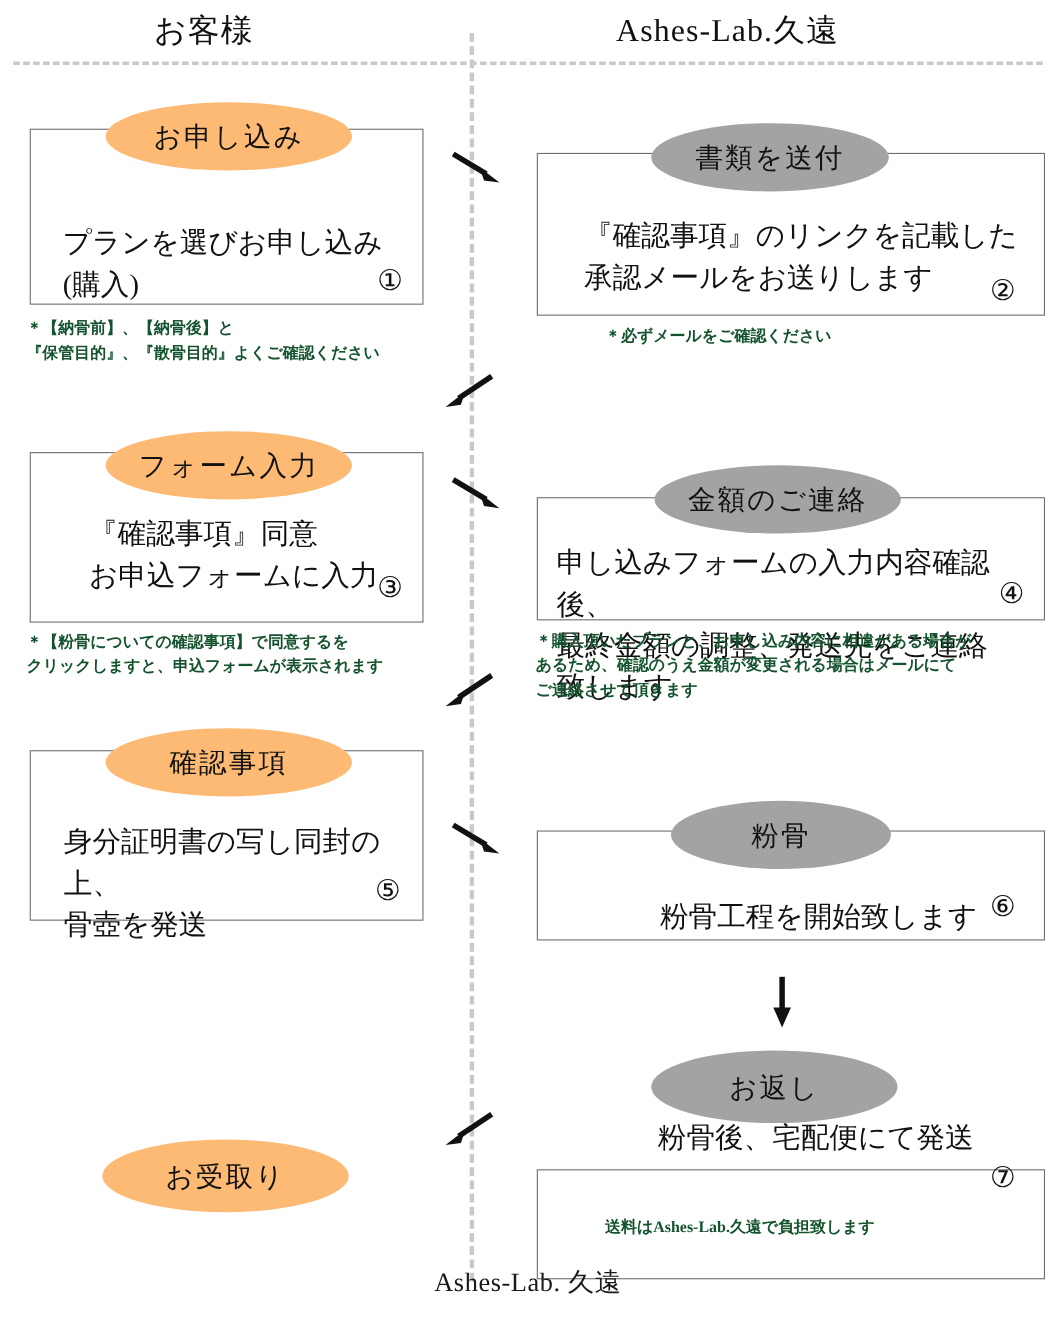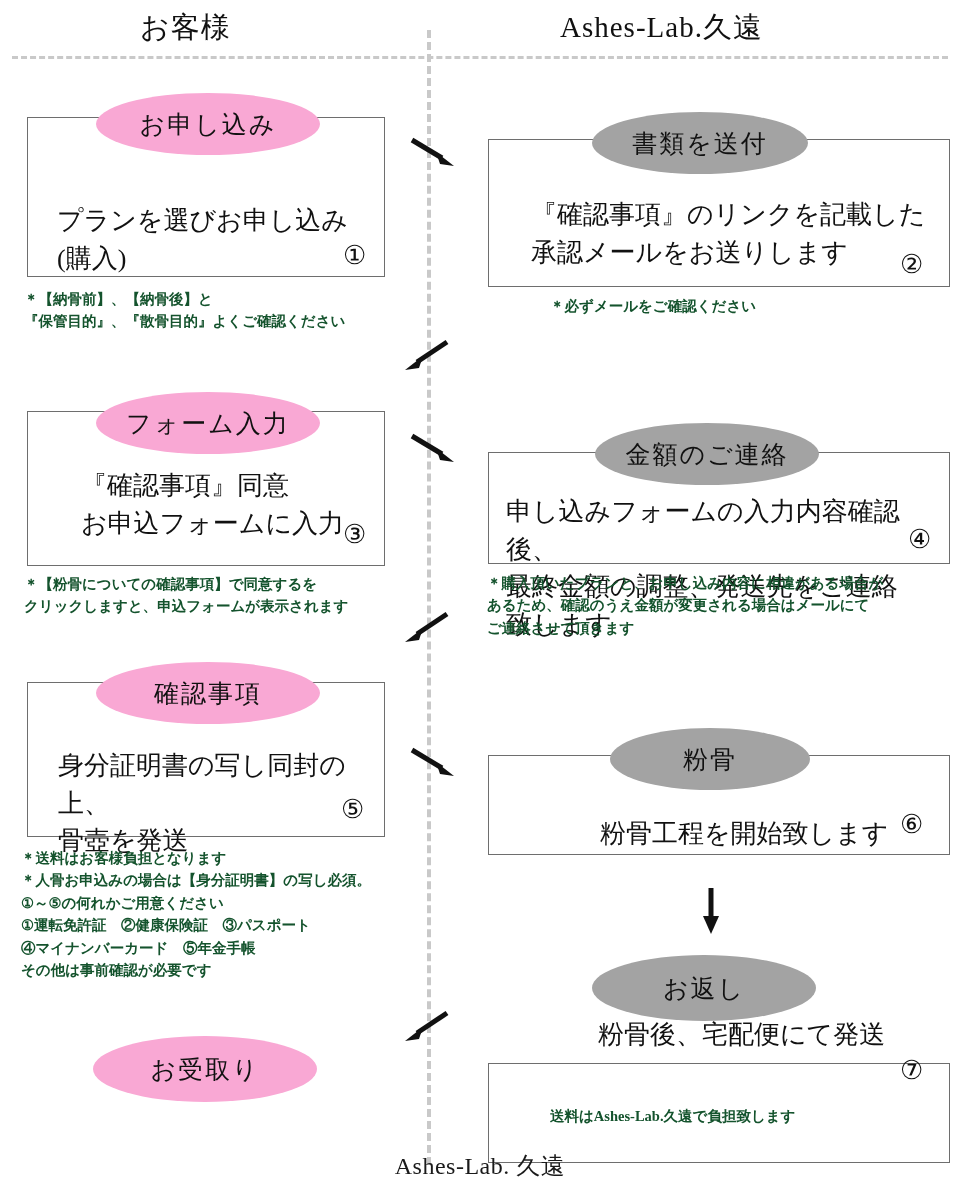--- a/index.html
+++ b/index.html
@@ -81,21 +81,21 @@
     display: flex;
     align-items: center;
     justify-content: center;
     border-radius: 50%;
     font-size: 25px;
     letter-spacing: 2px;
     color: #111;
     white-space: nowrap;
     z-index: 5;
   }
-  .ellipse.yellow { background: #f9a8d4; }
+  .ellipse.yellow { background: #fdba74; }
   .ellipse.green  { background: #a3a3a3; }
 
   
   .note {
     position: absolute;
     color: #14532d;
     font-size: 14.5px;
     line-height: 1.55;
     white-space: pre-line;
     font-weight: 600;
@@ -178,26 +178,20 @@
 あるため、確認のうえ金額が変更される場合はメールにて
 ご連絡させて頂きます</div>
 
   <div class="box" style="left:27px; top:682px; width:358px; height:155px;"></div>
   <div class="ellipse yellow" style="left:96px; top:662px; width:224px; height:62px;">
     <span>確認事項</span>
   </div>
   <div class="box-body" style="left:58px; top:747px; width:300px;">身分証明書の写し同封の上、
 骨壺を発送</div>
   <div class="step-num" style="left:341px; top:797px;">⑤</div>
-  <div class="note" style="left:21px; top:847px; width:400px;">＊送料はお客様負担となります
-＊人骨お申込みの場合は【身分証明書】の写し必須。
-①～⑤の何れかご用意ください
-①運転免許証　②健康保険証　③パスポート
-④マイナンバーカード　⑤年金手帳
-その他は事前確認が必要です</div>
 
   <div class="box" style="left:488px; top:755px; width:462px; height:100px;"></div>
   <div class="ellipse green" style="left:610px; top:728px; width:200px; height:62px;">
     <span>粉骨</span>
   </div>
   <div class="box-body" style="left:600px; top:815px; width:300px;">粉骨工程を開始致します</div>
   <div class="step-num" style="left:900px; top:812px;">⑥</div>
 
   <div class="box" style="left:488px; top:1063px; width:462px; height:100px;"></div>
   <div class="ellipse green" style="left:592px; top:955px; width:224px; height:66px;">

